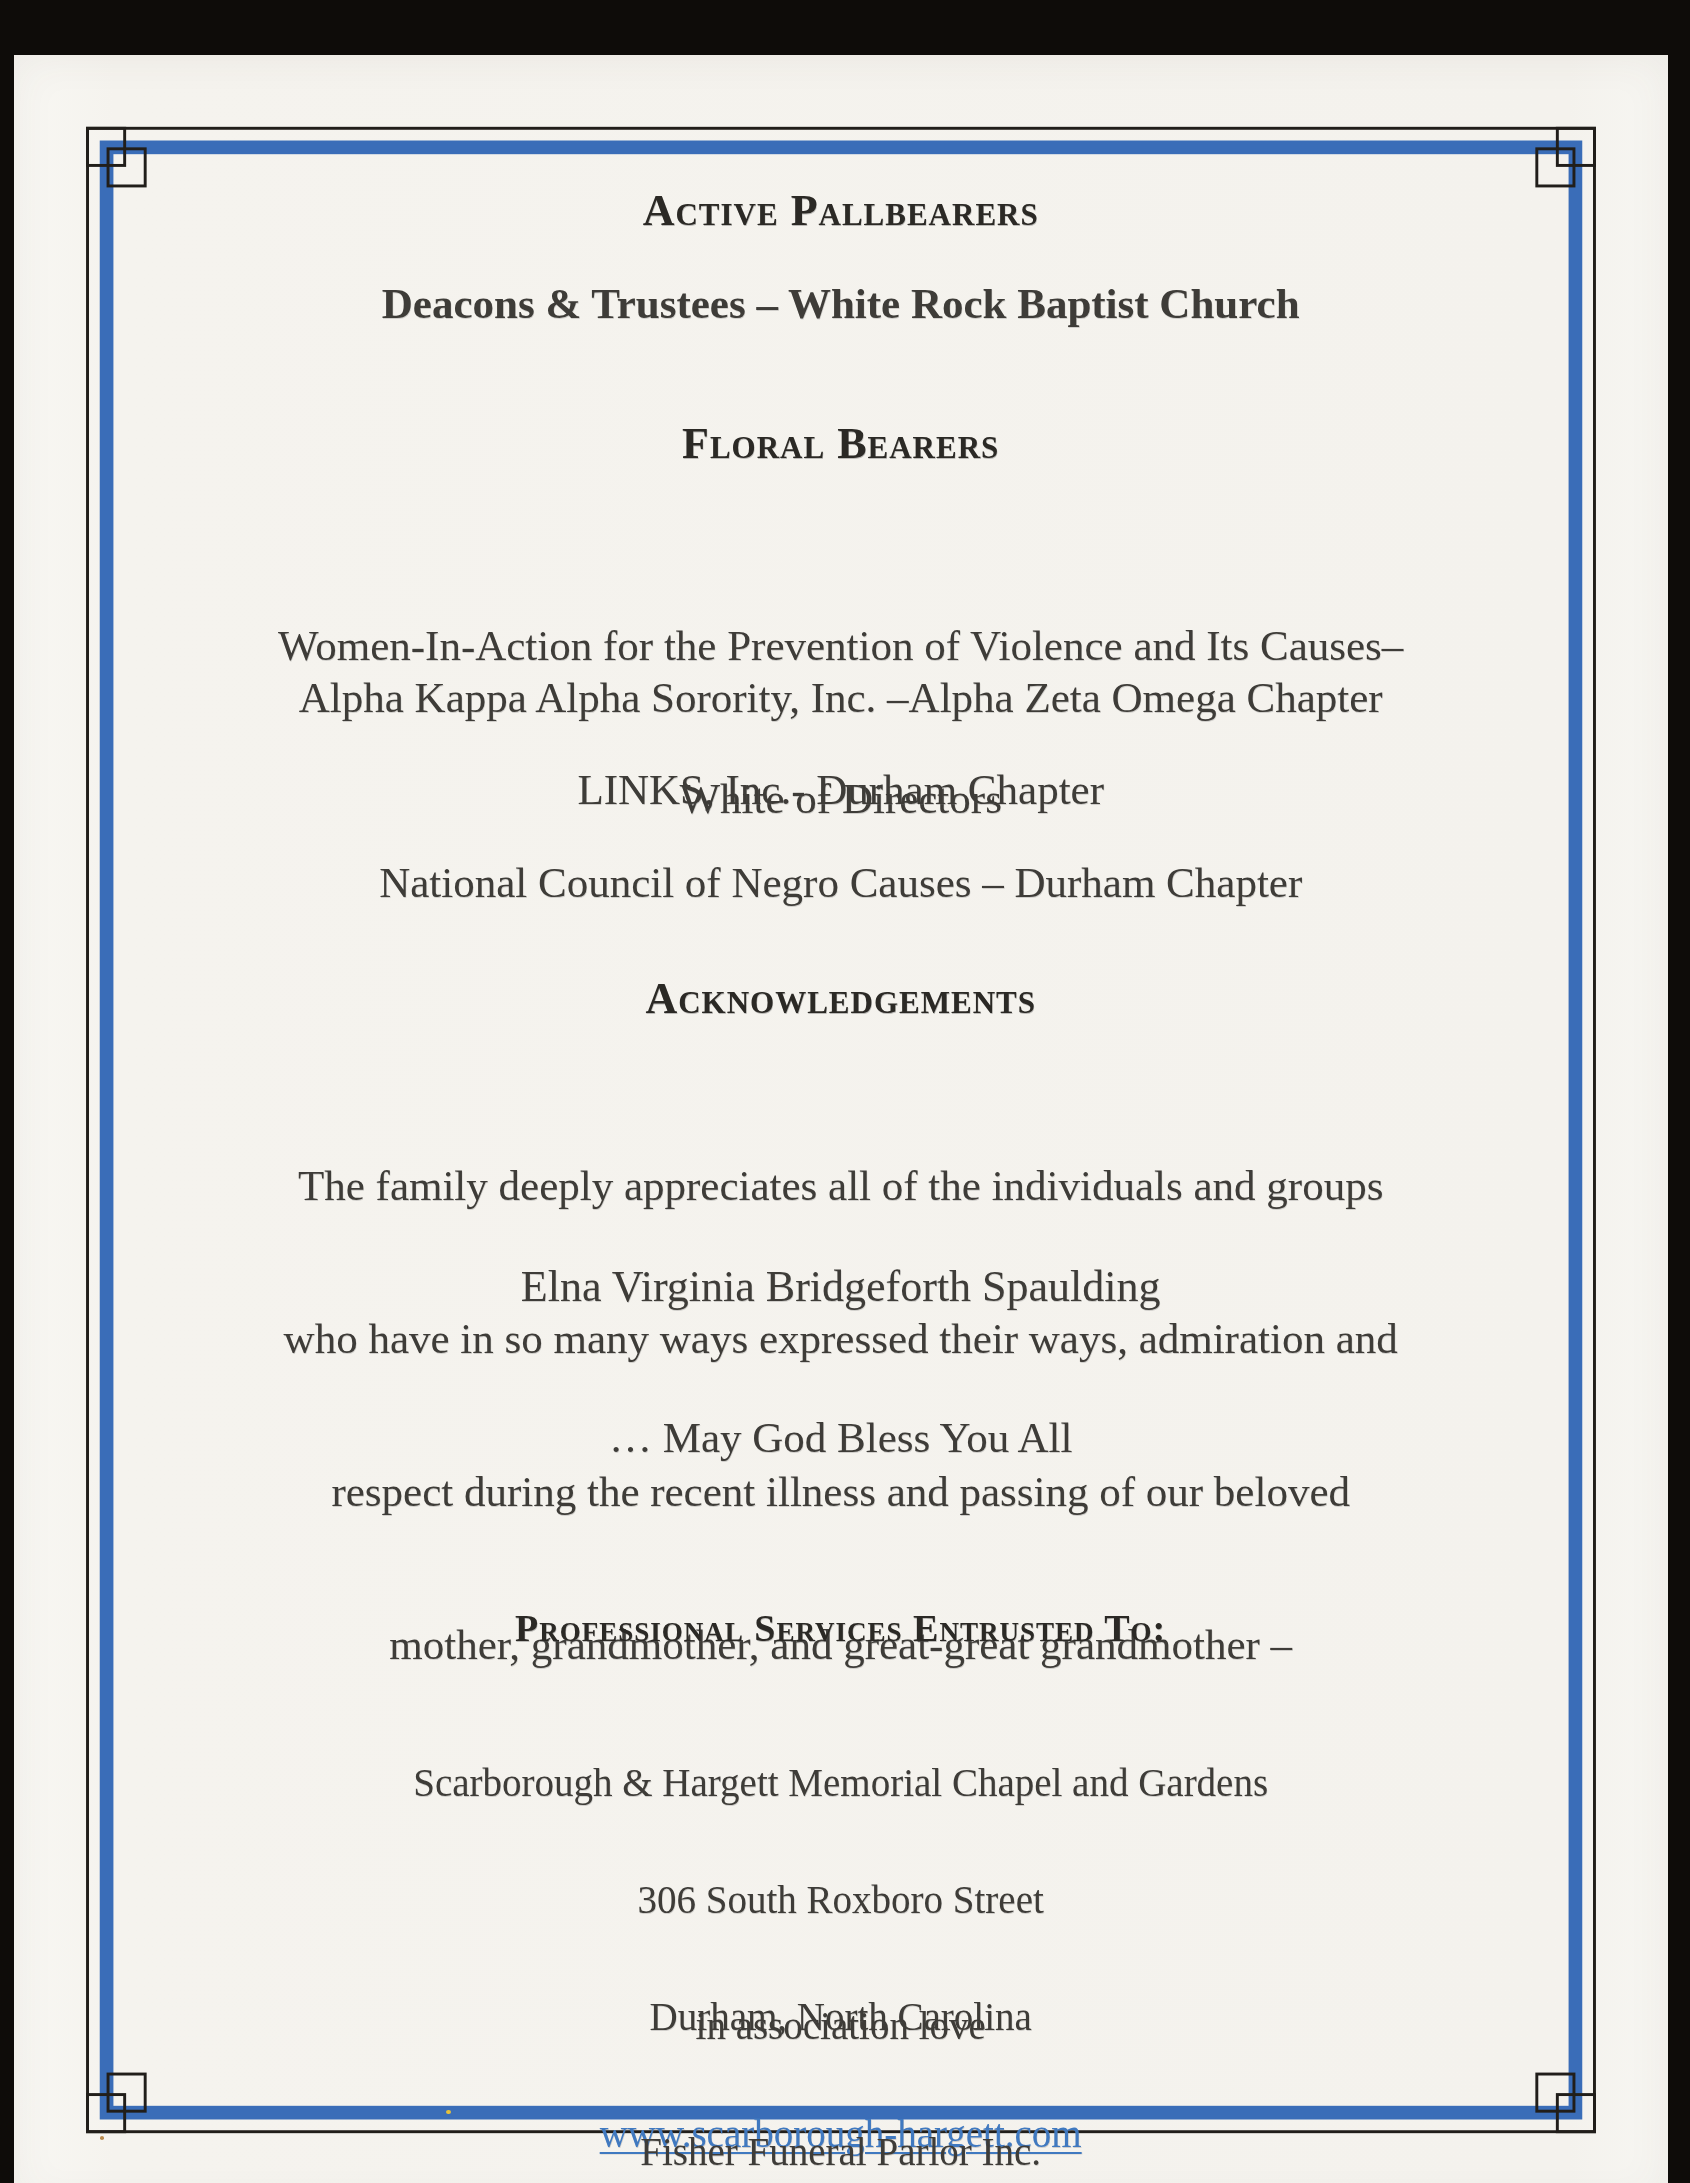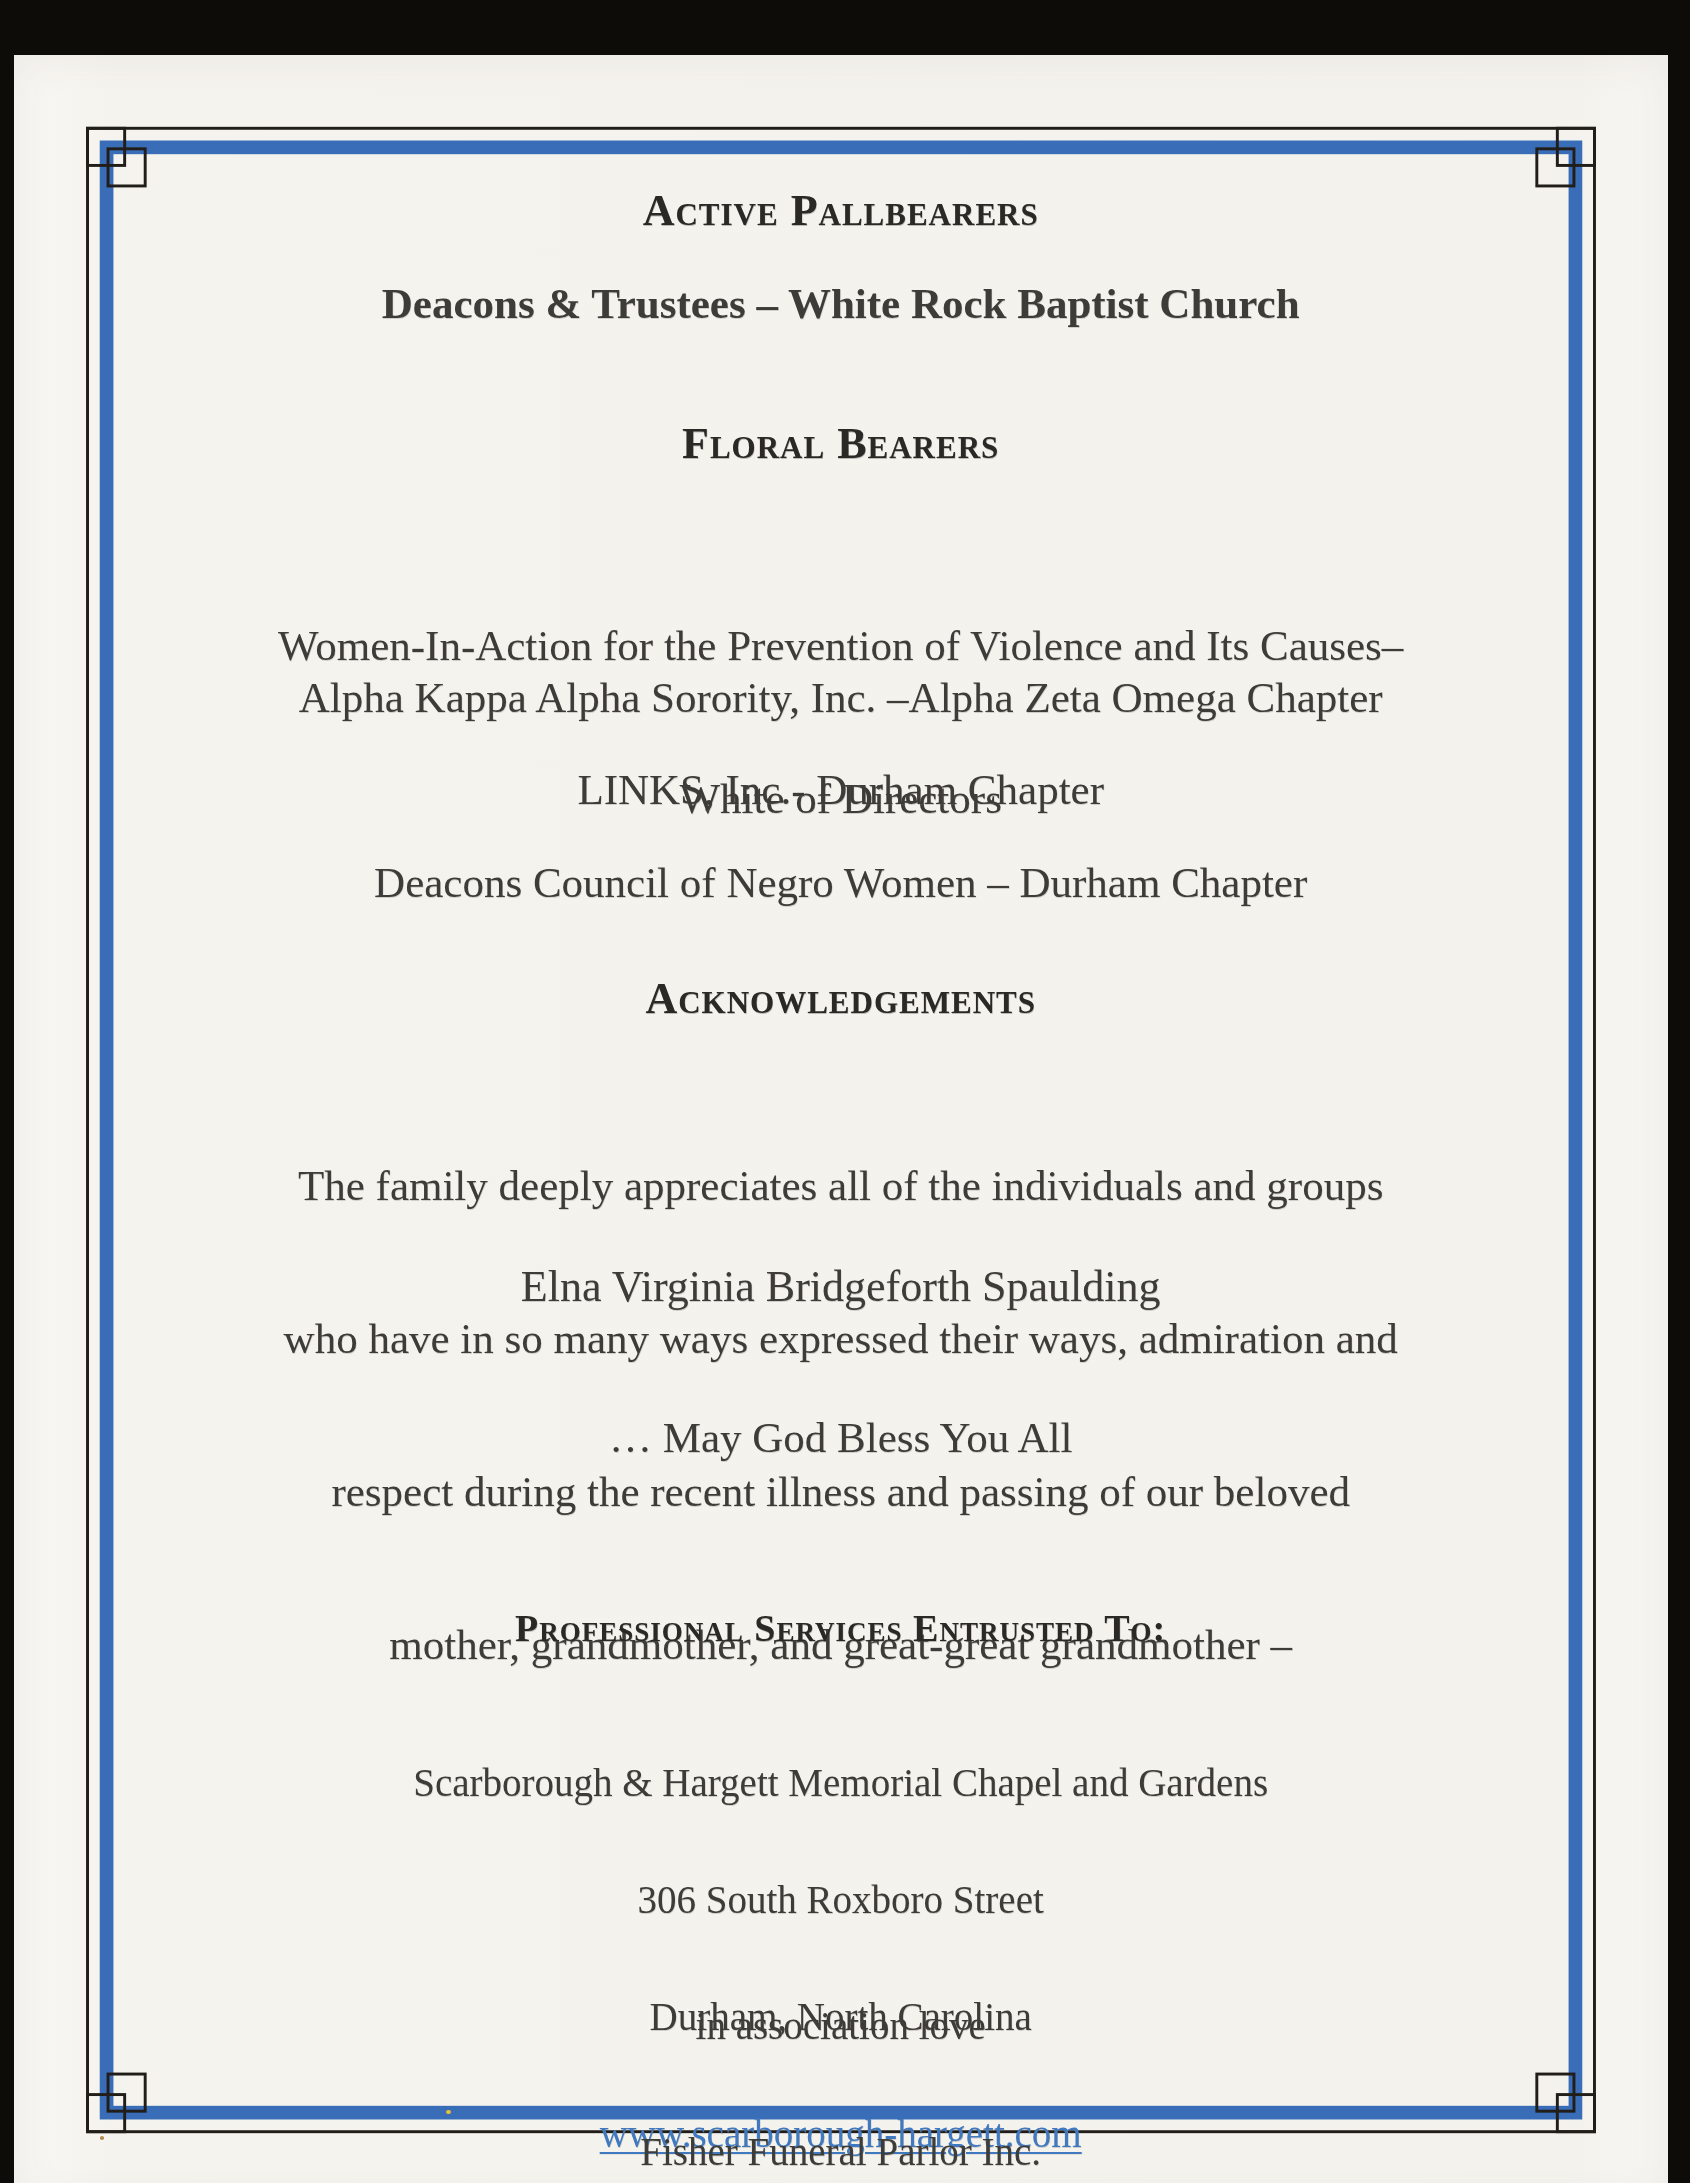--- a/index.html
+++ b/index.html
@@ -116,21 +116,21 @@
     <div id="pall-line" class="line fs88">Deacons &amp; Trustees – White Rock Baptist Church</div>
 
     <div id="h-floral" class="line h-sc fs90">Floral Bearers</div>
 
     <div id="floral-g1" class="line para">
       <div>Women-In-Action for the Prevention of Violence and Its Causes–</div>
       <div>White of Directors</div>
     </div>
     <div id="floral-g2" class="line fs88">Alpha Kappa Alpha Sorority, Inc. –Alpha Zeta Omega Chapter</div>
     <div id="floral-g3" class="line fs88">LINKS, Inc.- Durham Chapter</div>
-    <div id="floral-g4" class="line fs88">Deacons Council of Negro Women – Durham Chapter</div>
+    <div id="floral-g4" class="line fs88">National Council of Negro Causes – Durham Chapter</div>
 
     <div id="h-ack" class="line h-sc fs90">Acknowledgements</div>
 
     <div id="ack-para" class="line para">
       <div>The family deeply appreciates all of the individuals and groups</div>
       <div>who have in so many ways expressed their ways, admiration and</div>
       <div>respect during the recent illness and passing of our beloved</div>
       <div>mother, grandmother, and great-great grandmother –</div>
     </div>
 

